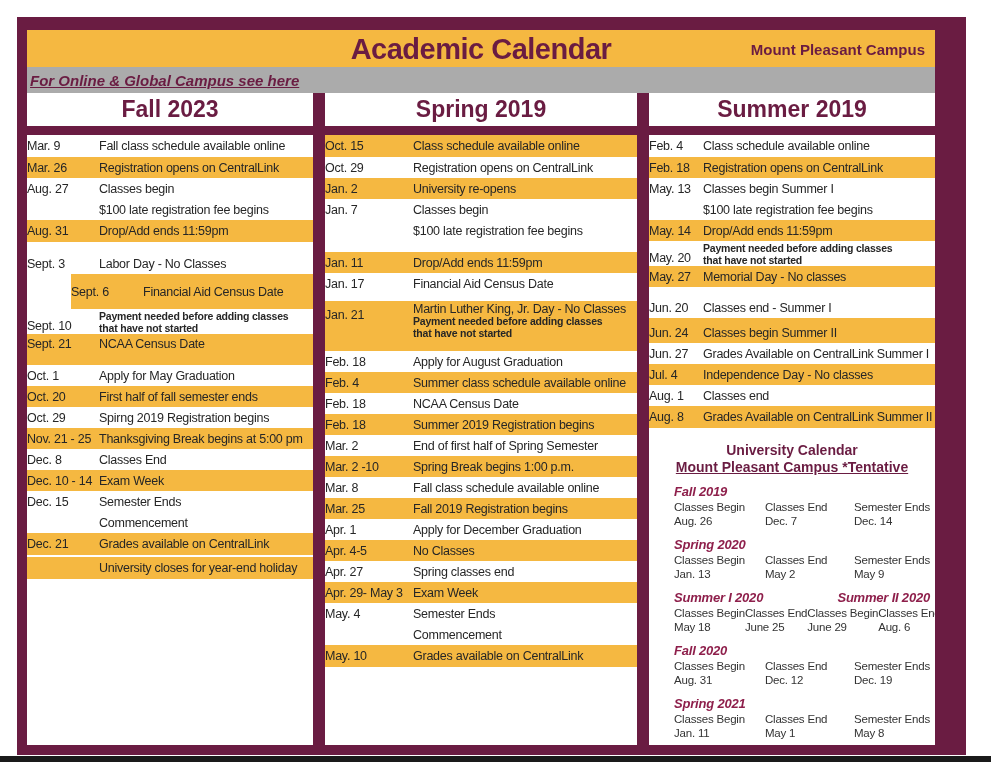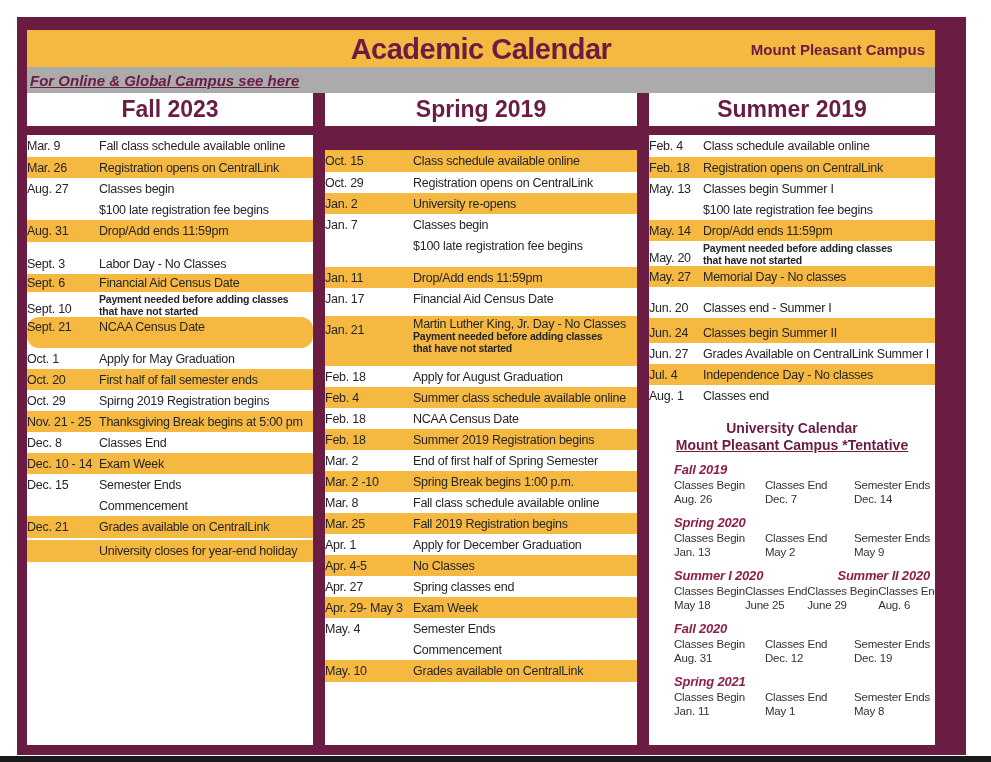--- a/index.html
+++ b/index.html
@@ -26,35 +26,35 @@
   
   .gray-bar{height:26px;background:var(--gray);display:flex;align-items:center;padding-left:3px;flex:0 0 auto;}
   .online-link{
     color:var(--maroon);font-style:italic;font-weight:700;font-size:15px;
     text-decoration:underline;cursor:pointer;
   }
   
   .cal-grid{flex:1;display:flex;gap:12px;background:var(--maroon);min-height:0;}
   .col{display:flex;flex-direction:column;min-height:0;}
   .col0,.col2{width:286px;}
-  .col1{width:312px;gap:15px;}
+  .col1{width:312px;}
   .col-header{
     height:33px;background:#fff;display:flex;align-items:center;justify-content:center;
     font-size:23px;font-weight:600;color:var(--maroon);flex:0 0 auto;
   }
   .col-body{flex:1;background:#fff;margin-top:9px;overflow:hidden;}
   
   .row{display:flex;align-items:center;font-size:12.5px;color:var(--text);white-space:nowrap;letter-spacing:-0.25px;}
   .row.gold{background:var(--gold);}
   .row .date{flex:0 0 auto;padding-left:0;box-sizing:border-box;}
   .col0 .date{width:72px;}
   .col1 .date{width:88px;}
   .col2 .date{width:54px;}
   .row .txt{flex:1;min-width:0;}
-  .row.vtop{align-items:flex-start;padding-top:3px;box-sizing:border-box;border-radius:12px;}
+  .row.vtop{align-items:flex-start;padding-top:3px;box-sizing:border-box;}
   .row.vbottom{align-items:flex-end;padding-bottom:3px;box-sizing:border-box;}
   .row.smallrow{align-items:flex-end;}
   .row.smallrow .date{padding-bottom:1px;}
   .small-lines span{display:block;font-size:10.5px;font-weight:600;line-height:11.5px;letter-spacing:-0.2px;}
   .row.block{align-items:flex-start;}
   .row.block .date{padding-top:7px;}
   .row.block .txt{padding-top:1px;}
   .spacer{flex:0 0 auto;background:#fff;}
   
   .ucal{padding-top:14px;color:var(--maroon);}
@@ -105,21 +105,21 @@
             </div>
             <div class="row gold" style="height: 22px;">
               <span class="date">Aug. 31</span>
               <div class="txt"><span class="main">Drop/Add ends 11:59pm</span></div>
             </div>
             <div class="spacer" style="height: 11px;"></div>
             <div class="row white" style="height: 21px;">
               <span class="date">Sept. 3</span>
               <div class="txt"><span class="main">Labor Day - No Classes</span></div>
             </div>
-            <div class="row gold" style="height: 18px;">
+            <div class="row gold" style="height: 35px; margin-left: 44px;">
               <span class="date">Sept. 6</span>
               <div class="txt"><span class="main">Financial Aid Census Date</span></div>
             </div>
             <div class="row white smallrow" style="height: 25px;">
               <span class="date">Sept. 10</span>
               <div class="txt">
                 <div class="small-lines">
                   <span>Payment needed before adding classes</span>
                   <span>that have not started</span>
                 </div>
@@ -324,20 +324,24 @@
               <div class="txt"><span class="main">Grades Available on CentralLink Summer I</span></div>
             </div>
             <div class="row gold" style="height: 21px;">
               <span class="date">Jul. 4</span>
               <div class="txt"><span class="main">Independence Day - No classes</span></div>
             </div>
             <div class="row white" style="height: 21px;">
               <span class="date">Aug. 1</span>
               <div class="txt"><span class="main">Classes end</span></div>
             </div>
+            <div class="row gold" style="height: 22px;">
+              <span class="date">Aug. 8</span>
+              <div class="txt"><span class="main">Grades Available on CentralLink Summer II</span></div>
+            </div>
             <div class="ucal">
               <div class="ucal-title">University Calendar</div>
               <div class="ucal-sub">Mount Pleasant Campus *Tentative</div>
               <div class="term">
                 <div class="term-heads">
                   <span class="term-name">Fall 2019</span>
                 </div>
                 <div class="term-cols">
                   <div class="tc" style="width: 97px;">
                     <span>Classes Begin</span>

